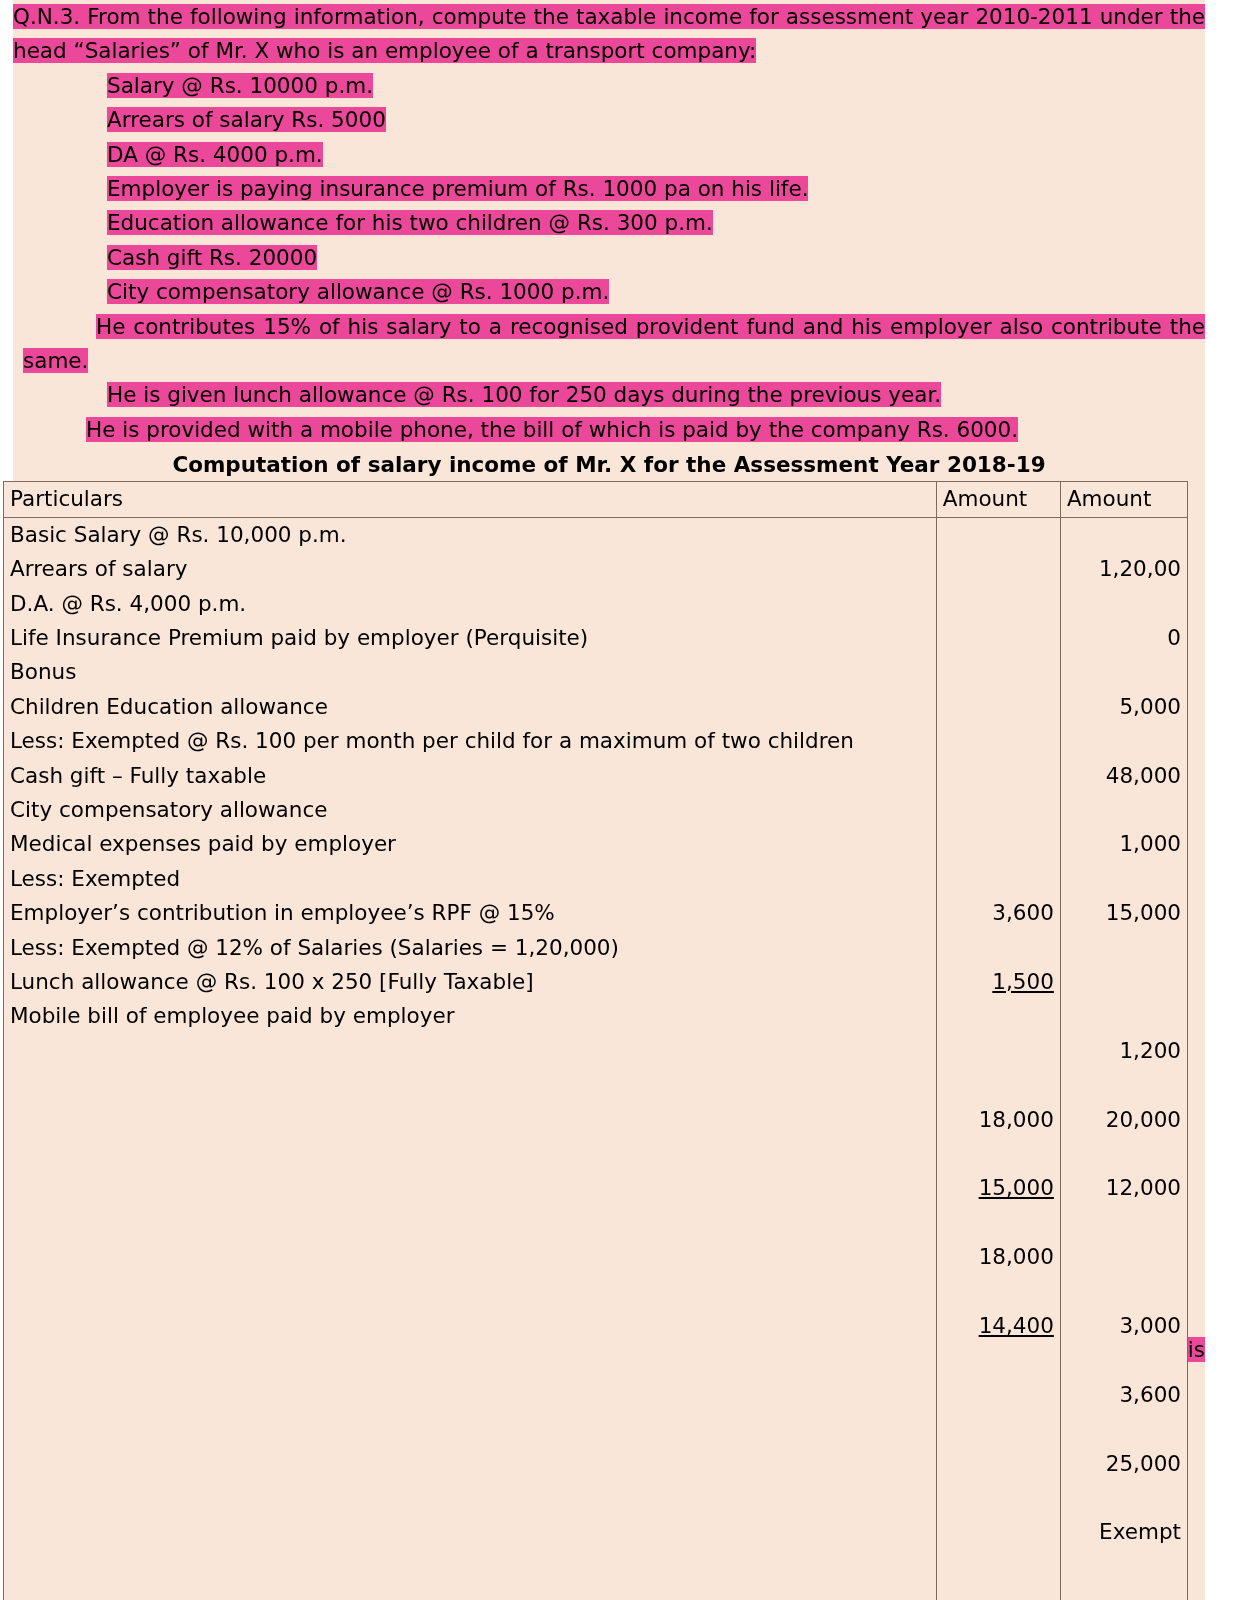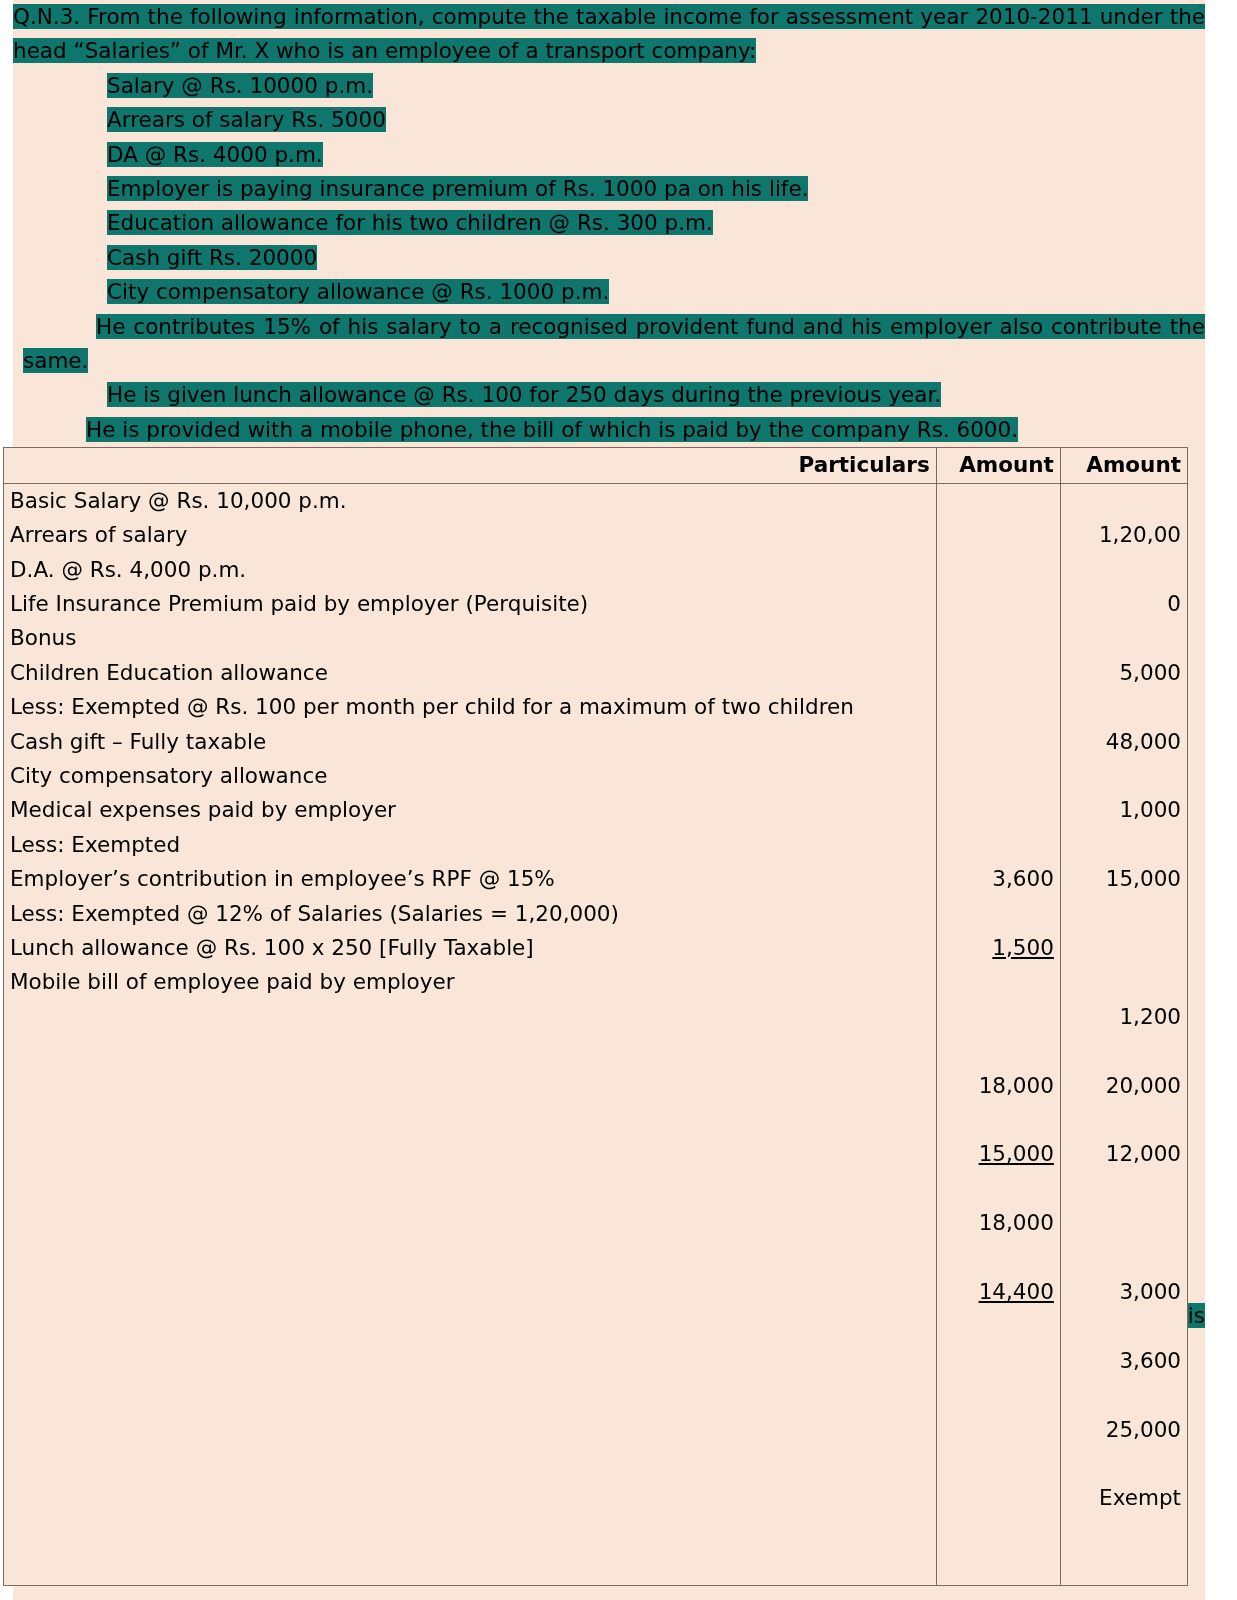--- a/index.html
+++ b/index.html
@@ -23,21 +23,21 @@
     min-height: 1600px;
     background: #FAE6D8;
   }
   .q-block {
     font-size: 21.5px;
     line-height: 34.4px;
     color: #000000;
     padding: 0;
   }
   .hl {
-    background: #0f766e;
+    background: #ec4899;
     -webkit-box-decoration-break: clone;
     box-decoration-break: clone;
   }
   .just {
     text-align: justify;
     text-align-last: left;
   }
   .indent {
     padding-left: 94px;
   }
@@ -61,22 +61,22 @@
   table.calc td, table.calc th {
     border: 1.5px solid #7C6A60;
     font-size: 21.5px;
     line-height: 34.4px;
     color: #000;
     padding: 0 6px;
     vertical-align: top;
     font-weight: normal;
   }
   table.calc th {
-    font-weight: bold;
-    text-align: right;
+    font-weight: normal;
+    text-align: left;
   }
   .c-part { width: 932px; }
   .c-a1   { width: 124px; }
   .c-a2   { width: 127px; }
   .num { text-align: right; white-space: pre-line; }
   .lbl { text-align: left; }
   .ul-val { text-decoration: underline; }
   .tbl-wrap {
     position: relative;
     margin-left: 0;
@@ -123,20 +123,21 @@
   <div class="q-block just" style="text-indent:73px;padding-left:10px;">
     <span class="hl">He contributes 15% of his salary to a recognised provident fund and his employer also contribute the same.</span>
   </div>
   <div class="q-block indent just">
     <span class="hl">He is given lunch allowance @ Rs. 100 for 250 days during the previous year.</span>
   </div>
   <div class="q-block just" style="text-indent:73px;">
     <span class="hl">He is provided with a mobile phone, the bill of which is paid by the company Rs. 6000.</span>
   </div>
 
+  <div class="tbl-title">Computation of salary income of Mr. X for the Assessment Year 2018-19</div>
 
   <div class="tbl-wrap" style="height:816px;">
     <table class="calc">
       <colgroup>
         <col class="c-part">
           <col class="c-a1">
           <col class="c-a2">
       </colgroup>
       <thead>
         <tr>

